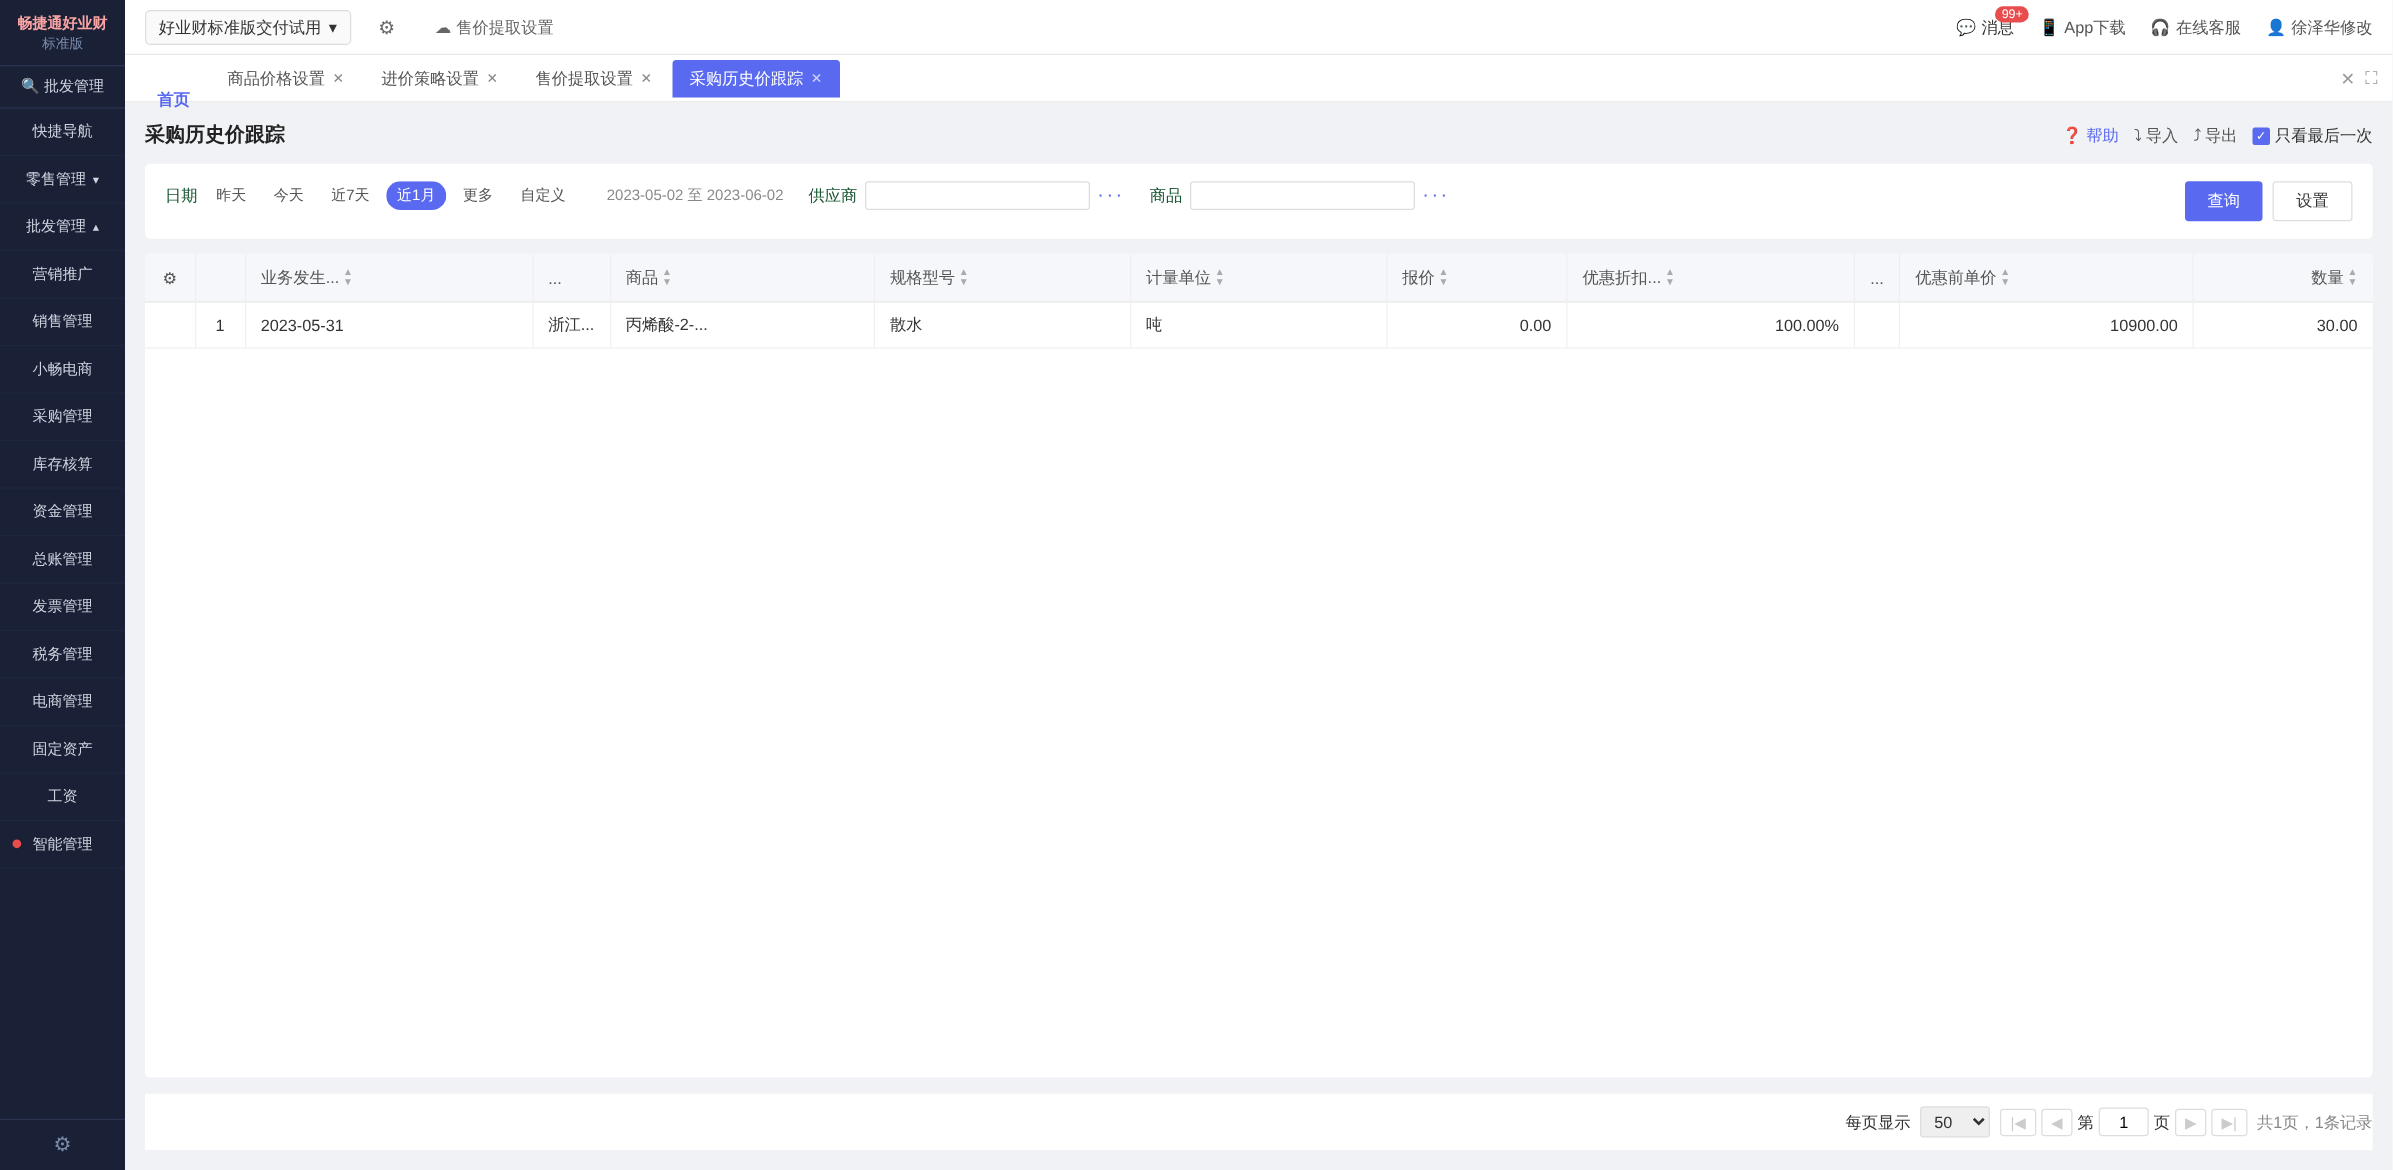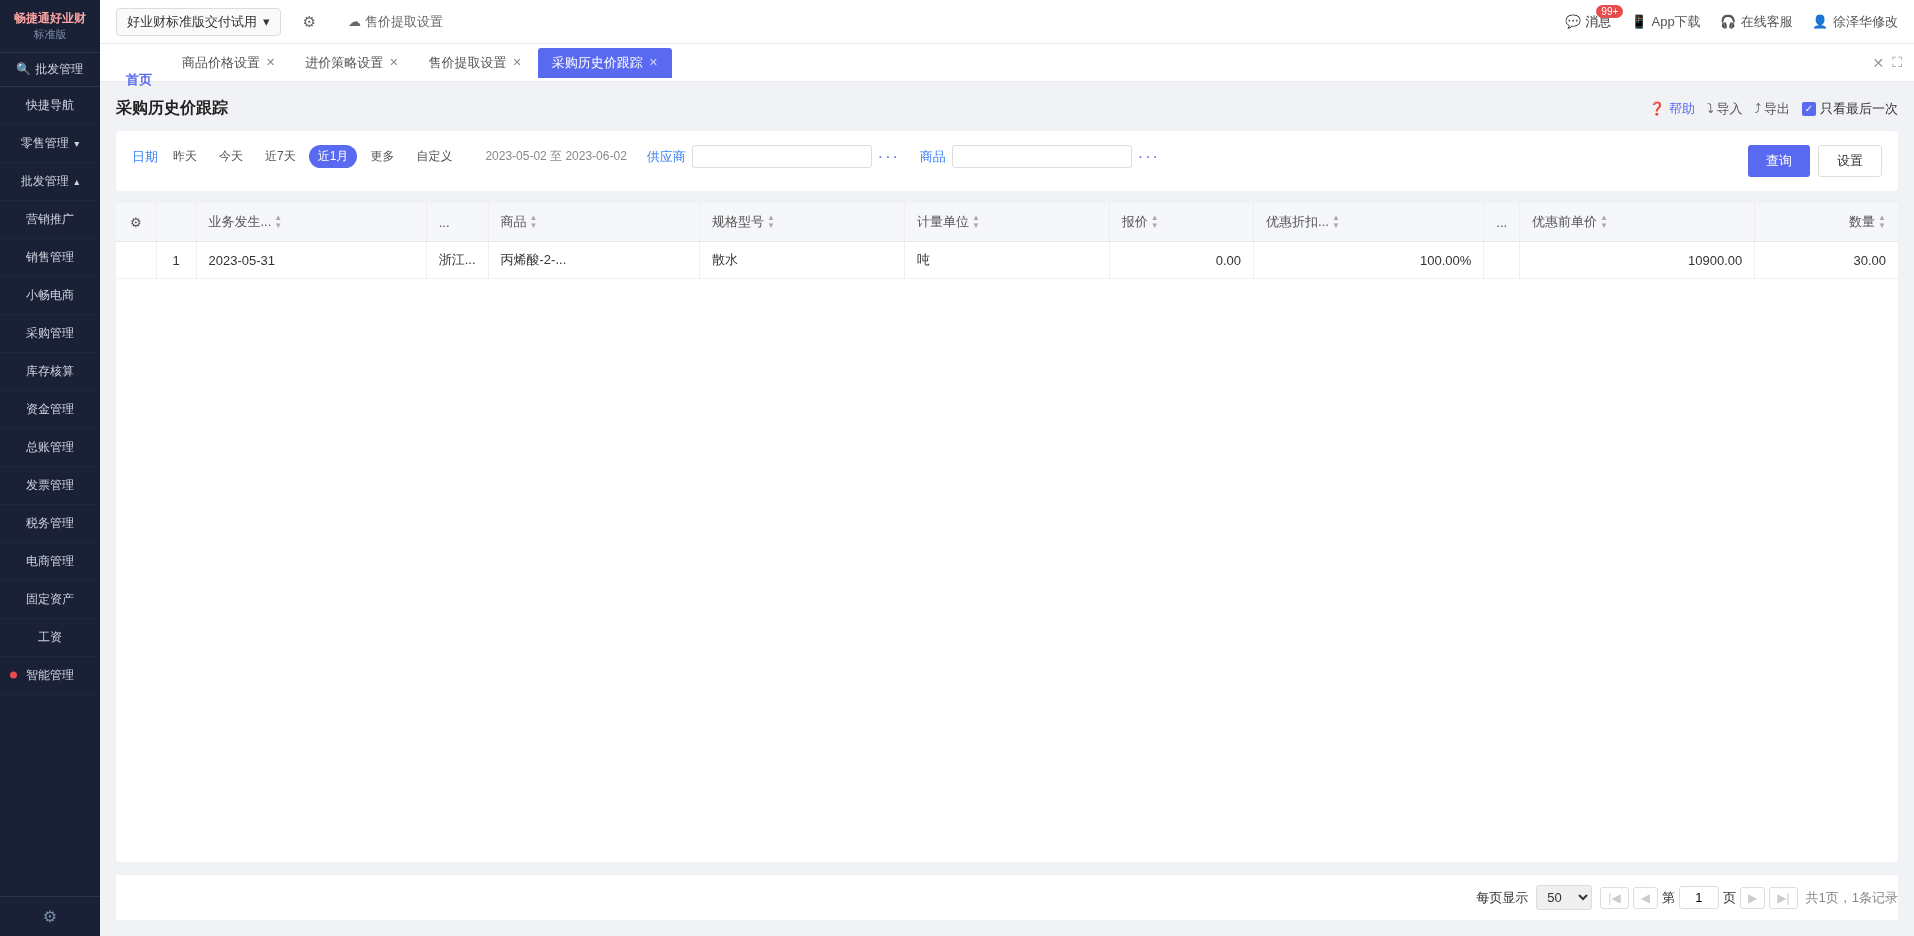--- a/index.html
+++ b/index.html
@@ -238,21 +238,21 @@
       flex-wrap: wrap;
     }
     .filter-group {
       display: flex;
       align-items: center;
       gap: 6px;
       flex-shrink: 0;
     }
     .filter-label {
       font-size: 13px;
-      color: #3b82f6;
+      color: #14532d;
       white-space: nowrap;
     }
     .date-buttons {
       display: flex;
       gap: 4px;
       align-items: center;
     }
     .date-btn {
       padding: 2px 8px;
       border-radius: 12px;

